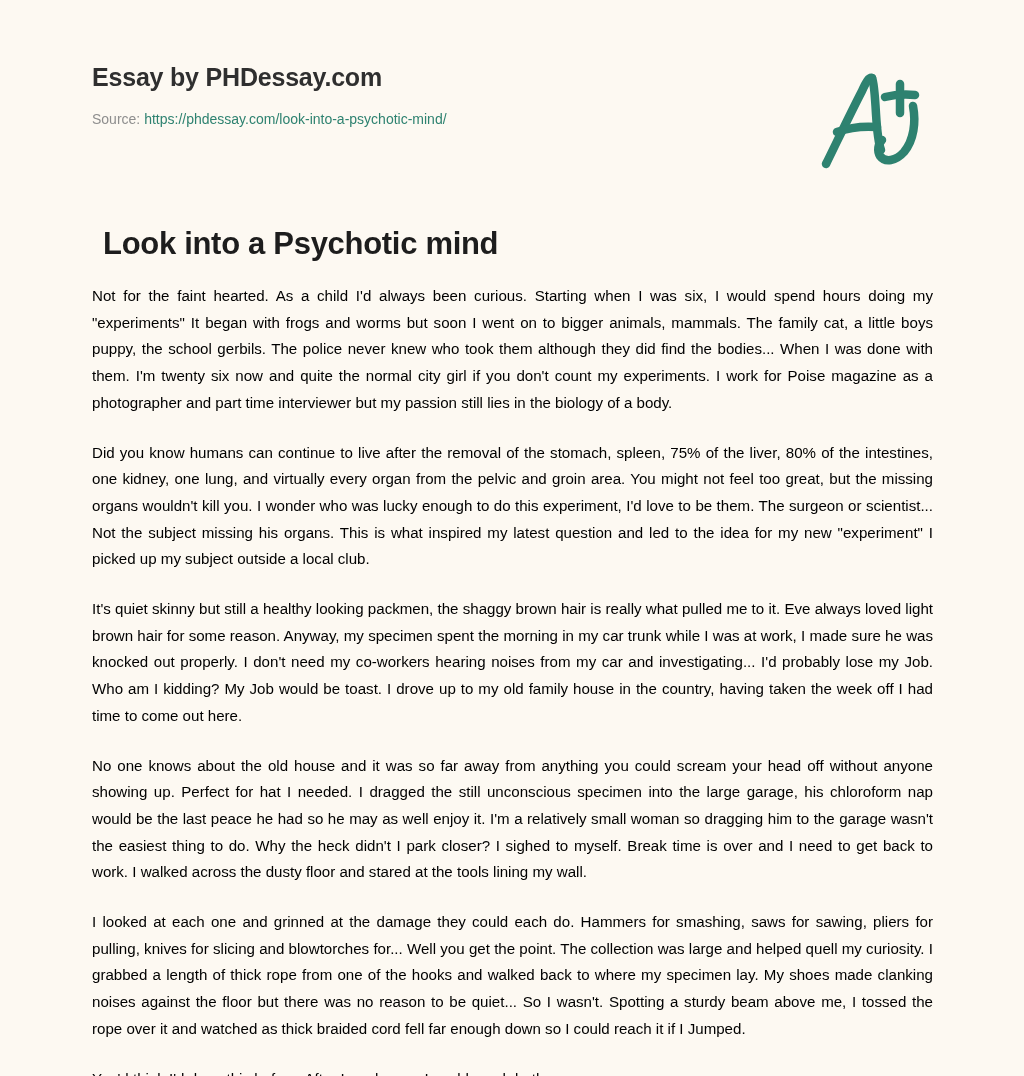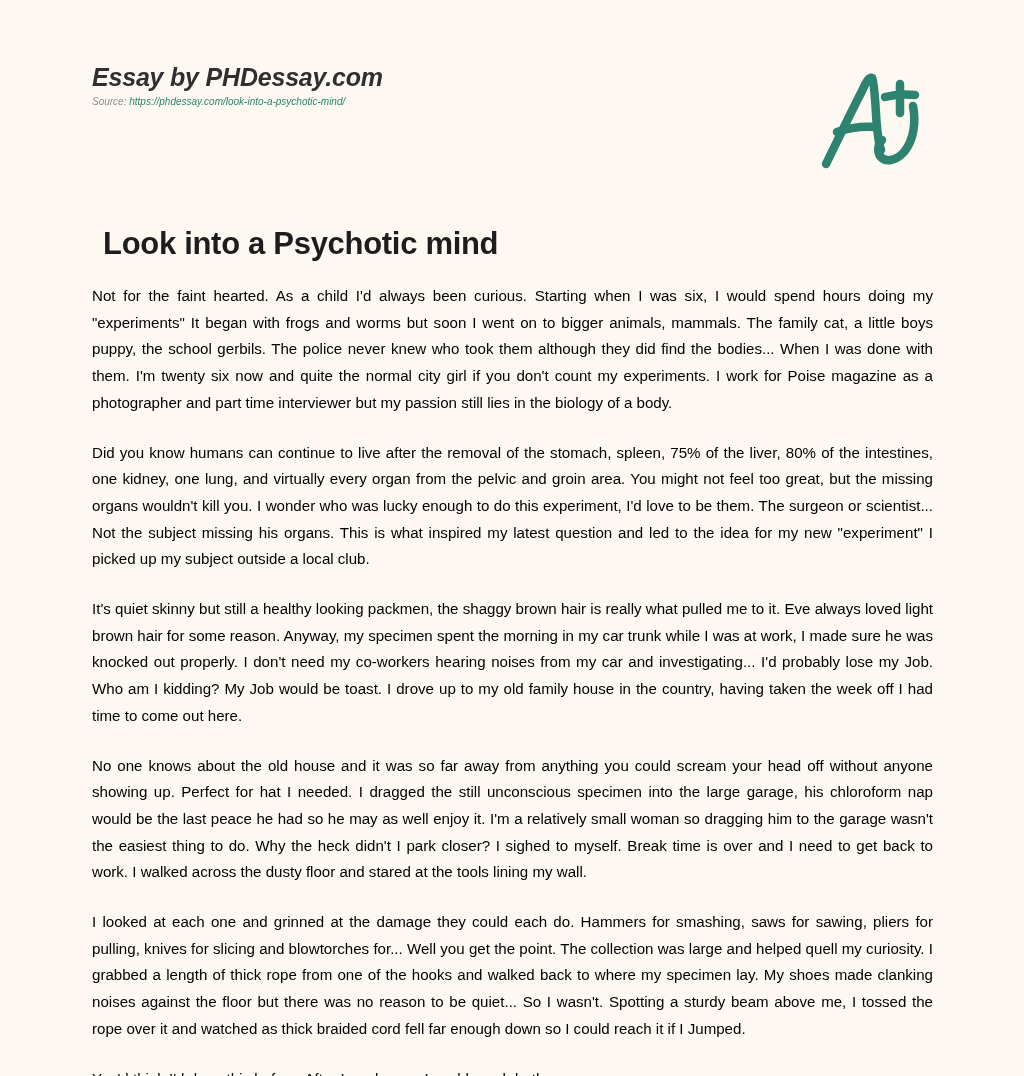--- a/index.html
+++ b/index.html
@@ -22,36 +22,35 @@
     height: 1076px;
     box-sizing: border-box;
   }
 
   
   .header {
     position: absolute;
     left: 92px;
     top: 62px;
     width: 840px;
-    font-style: italic;
   }
 
   .brand-line {
     font-size: 25px;
     font-weight: 700;
     color: #2f2f2f;
     letter-spacing: -0.2px;
     line-height: 1.2;
     margin: 0;
     white-space: nowrap;
   }
 
   .source-line {
-    margin: 3px 0 0 0;
-    font-size: 10px;
+    margin: 18px 0 0 0;
+    font-size: 14px;
     color: #8e8e8e;
     line-height: 1.3;
     white-space: nowrap;
   }
 
   .source-label {
     color: #8e8e8e;
   }
 
   .source-url {

